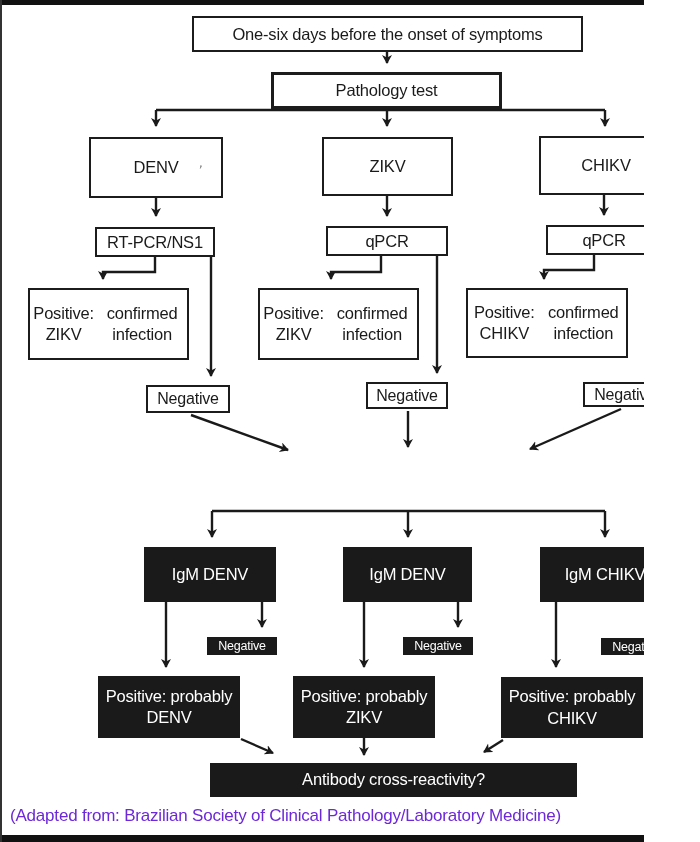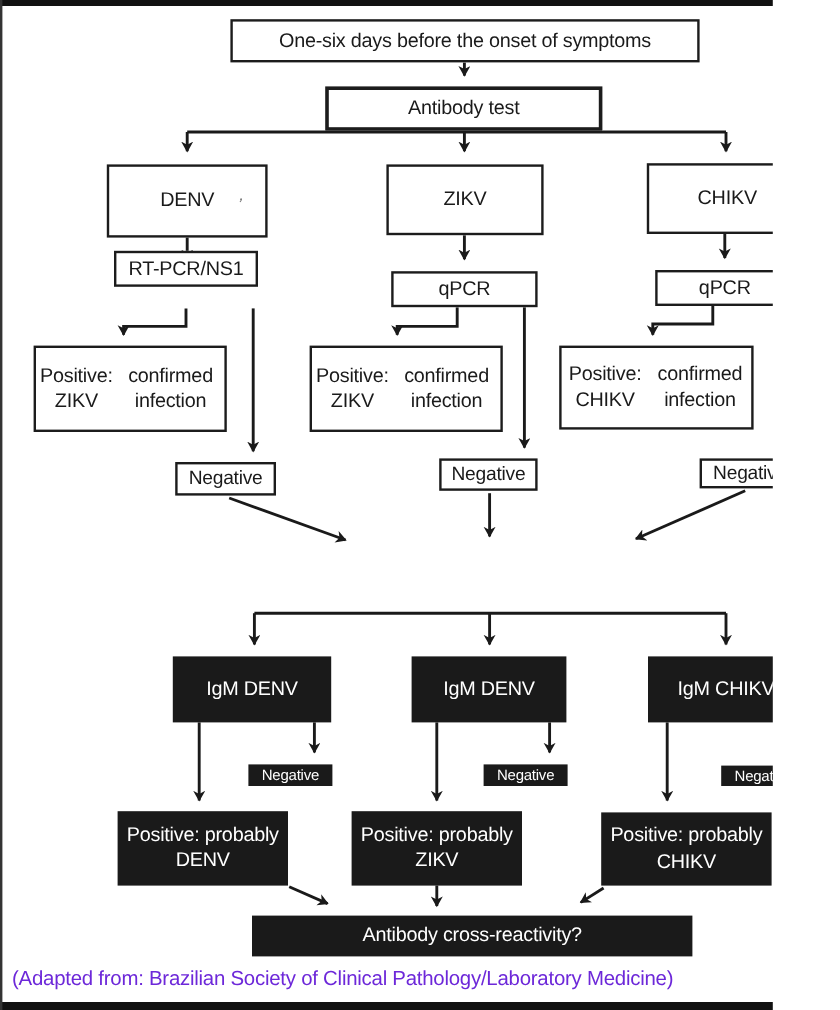--- a/index.html
+++ b/index.html
@@ -79,35 +79,35 @@
       <path d="M364,738 V755" marker-end="url(#arr)"></path>
       <path d="M503,740 L484,752" marker-end="url(#arr)"></path>
     </g>
   </svg>
 
   <div class="abs box-white" style="left:192px;top:16px;width:391px;height:36px;">
     <span>One-six days before the onset of symptoms</span>
   </div>
 
   <div class="abs box-white box-thick" style="left:271px;top:72px;width:231px;height:37px;">
-    <span>Antibody test</span>
+    <span>Pathology test</span>
   </div>
 
   <div class="abs box-white" style="left:89px;top:137px;width:134px;height:61px;">
     <span>DENV</span>
     <span class="artifact">,</span>
   </div>
   <div class="abs box-white" style="left:322px;top:137px;width:131px;height:59px;">
     <span>ZIKV</span>
   </div>
   <div class="abs box-white" style="left:539px;top:136px;width:134px;height:59px;">
     <span>CHIKV</span>
   </div>
 
-  <div class="abs box-white" style="left:95px;top:209px;width:120px;height:30px;">
+  <div class="abs box-white" style="left:95px;top:227px;width:120px;height:30px;">
     <span>RT-PCR/NS1</span>
   </div>
   <div class="abs box-white" style="left:326px;top:226px;width:122px;height:30px;">
     <span>qPCR</span>
   </div>
   <div class="abs box-white" style="left:546px;top:225px;width:116px;height:30px;">
     <span>qPCR</span>
   </div>
 
   <div class="abs box-white two-line" style="left:28px;top:288px;width:161px;height:72px;">

